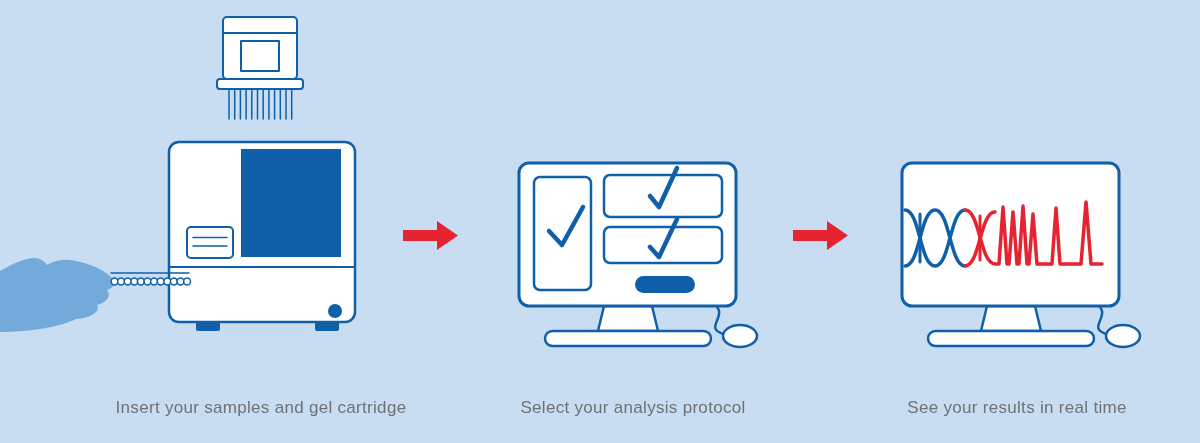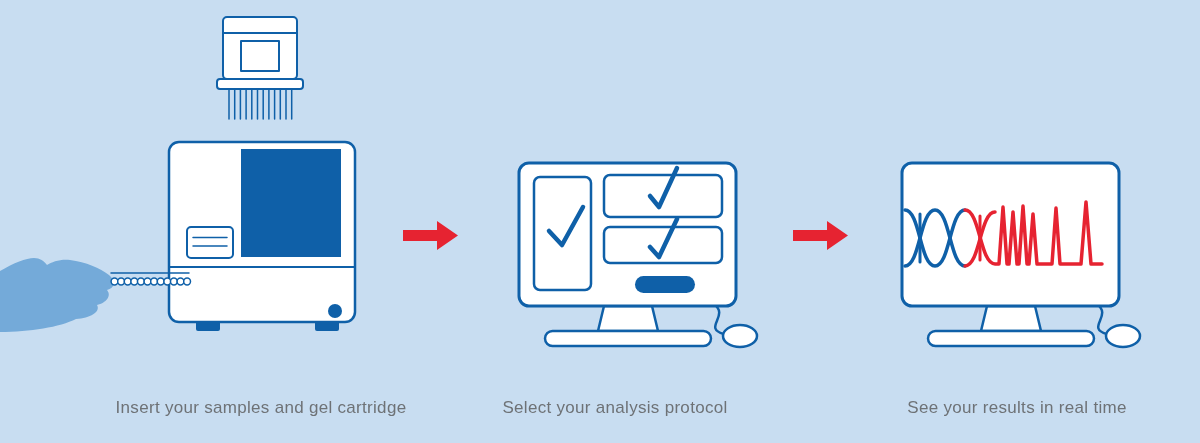--- a/index.html
+++ b/index.html
@@ -109,16 +109,16 @@
       </g>
       <g>
         <path class="lnr w35" d="M965,266 C980,266 980,212 995,212"></path>
         <line class="lnr w3" x1="980" y1="216" x2="980" y2="260"></line>
         <path class="lnr w35" d="M965,210 C980,210 980,264 995,264 L999,264 L1003,207 L1007,264 L1009,264 L1013,212 L1017,264 L1019,264 L1023,206 L1027,264 L1029,264 L1033,214 L1037,264 L1052,264 L1056,208 L1060,264 L1081,264 L1086,202 L1091,264 L1102,264"></path>
       </g>
     </g>
   </svg>
 
   <div class="caption" style="left:61px">Insert your samples and gel cartridge</div>
-  <div class="caption" style="left:415px">Select your analysis protocol</div>
+  <div class="caption" style="left:433px">Select your analysis protocol</div>
   <div class="caption" style="left:817px">See your results in real time</div>
 
 </div>
 
 </body></html>

